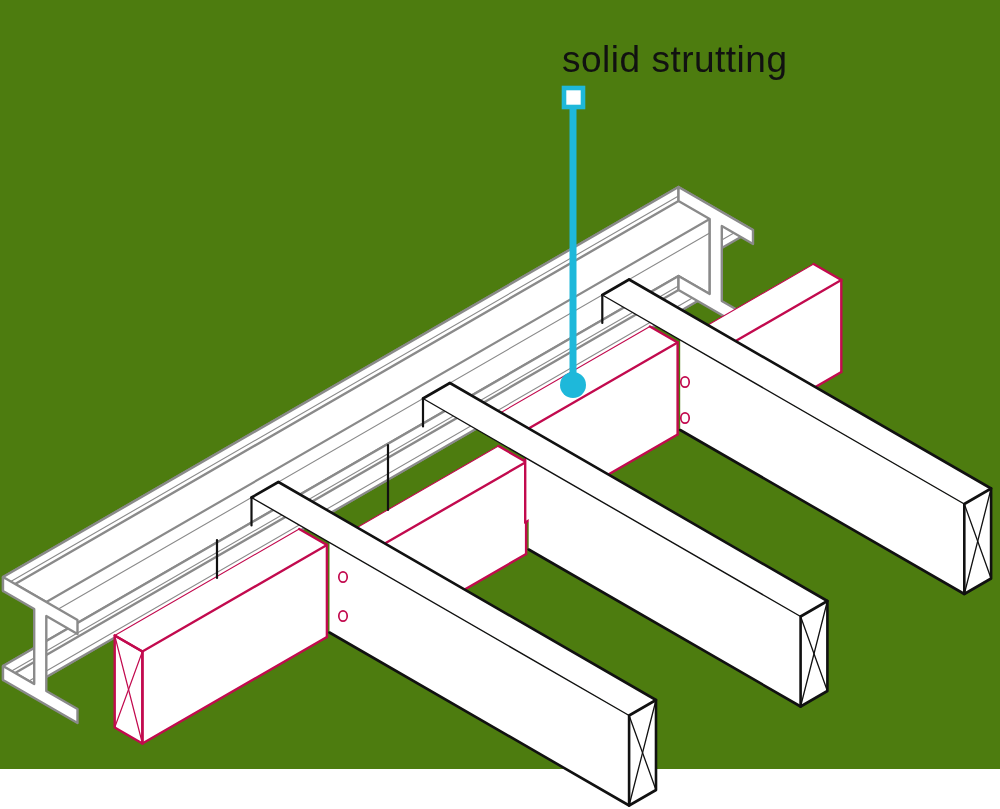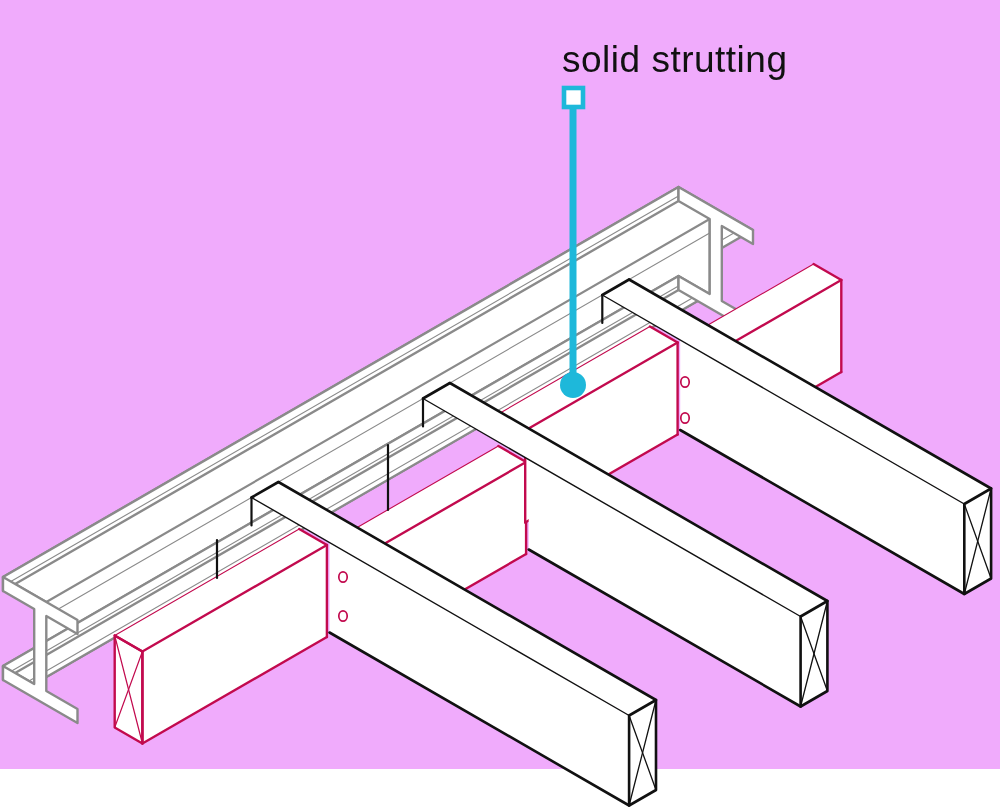--- a/index.html
+++ b/index.html
@@ -8,21 +8,21 @@
     width: 1000px;
     height: 809px;
     background: #ffffff;
     overflow: hidden;
     font-family: "Liberation Sans", sans-serif;
   }
   #stage {
     position: relative;
     width: 1000px;
     height: 769px;
-    background: #f0abfc;
+    background: #4d7c0f;
   }
   #scene {
     position: absolute;
     left: 0;
     top: 0;
   }
   #callout-label {
     position: absolute;
     left: 562px;
     top: 40px;

